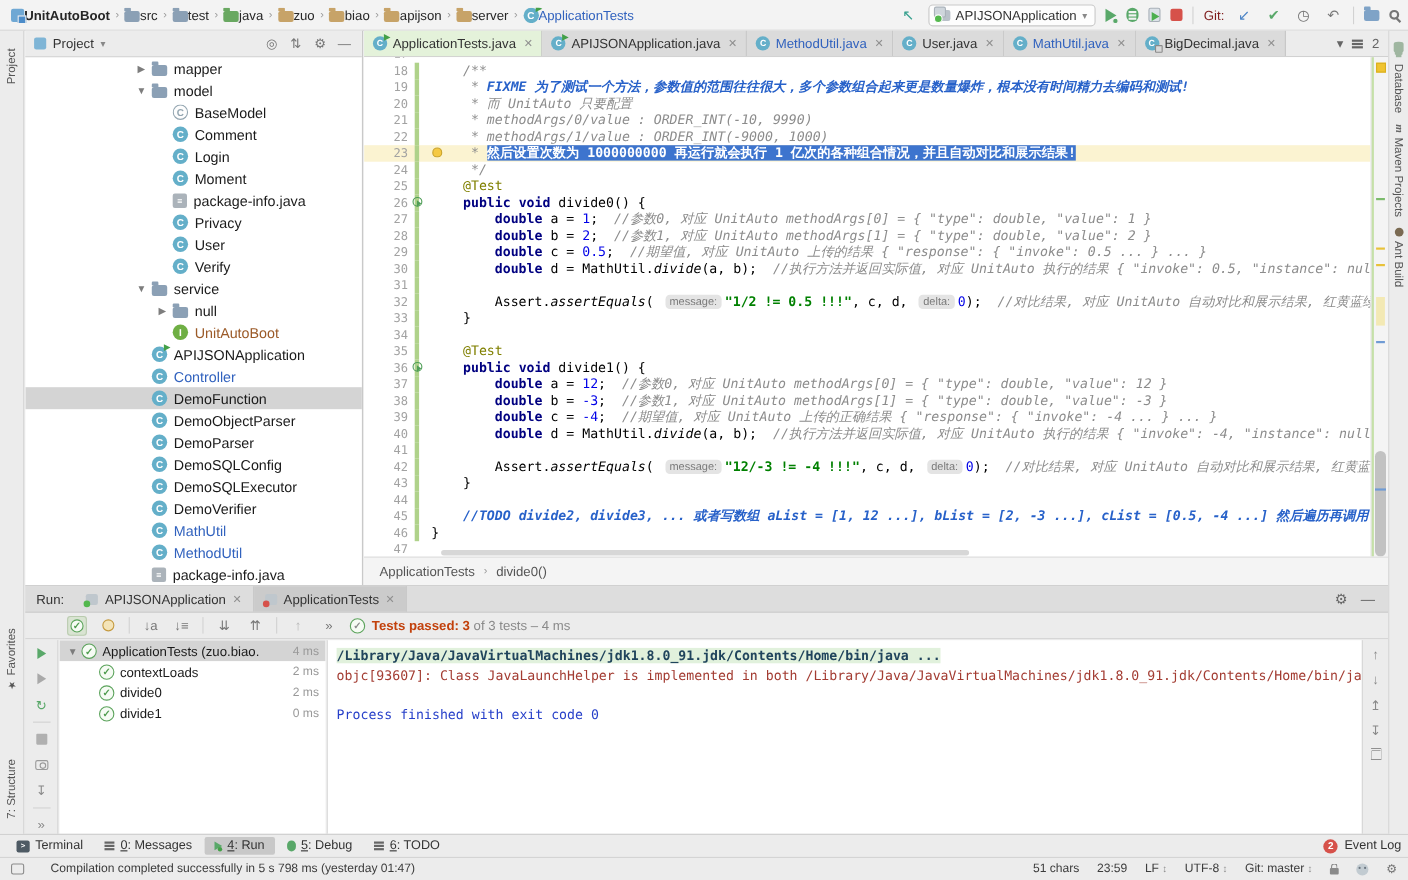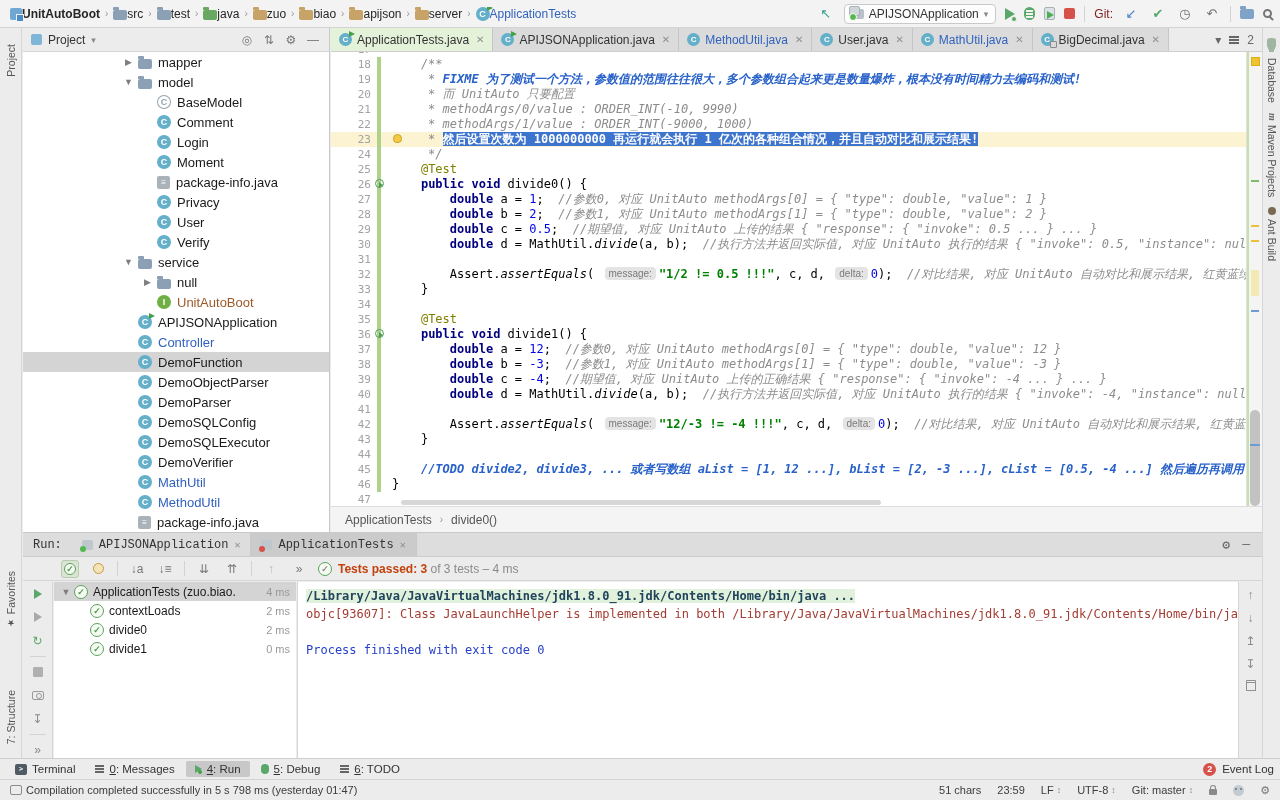--- a/index.html
+++ b/index.html
@@ -103,21 +103,21 @@
   .ss-edge { position:absolute; left:0; top:0; bottom:0; width:2px; background:#C5E0A8; }
   .ss-mark { position:absolute; left:4px; width:8px; height:2px; }
   .ss-thumb { position:absolute; left:3px; width:10px; background:#B9B9B9; border-radius:5px; opacity:.85; }
   .ss-sq { position:absolute; right:2px; top:5px; width:9px; height:9px; background:#F0C431; border:1px solid #D9AF1E; }
 
   .ecrumb { position:absolute; left:0; right:0; bottom:0; height:26px; background:#F4F4F4; border-top:1px solid #DDD; display:flex; align-items:center; gap:8px; padding:0 14px; font-size:12px; color:#555; }
   .ecrumb .sep { color:#999; font-size:10px; }
 
   
   .run-panel { position:absolute; left:23px; right:18px; top:532px; height:226px; background:#ECECEC; border-top:1px solid #C9C9C9; }
-  .run-tabs { height:24px; display:flex; align-items:stretch; background:#DDDDDD; border-bottom:1px solid #CCC;font-family:Liberation Mono, monospace; }
+  .run-tabs { height:24px; display:flex; align-items:stretch; background:#DDDDDD; border-bottom:1px solid #CCC; }
   .run-label { display:flex; align-items:center; padding:0 10px; font-size:12px; color:#333; }
   .rtab { display:flex; align-items:center; gap:6px; padding:0 10px; font-size:12px; color:#333; border-right:1px solid #C9C9C9; }
   .rtab.active { background:#CBCBCB; }
   .rtab .x { color:#8F8F8F; font-size:10px; }
   .rtic { width:11px; height:10px; background:#BFC7CD; border-radius:2px; position:relative; }
   .rtic.dot::after { content:""; position:absolute; left:-2px; bottom:-2px; width:6px; height:6px; background:#53B84D; border-radius:50%; }
   .rtic.test::after { content:""; position:absolute; left:-2px; bottom:-2px; width:6px; height:6px; background:#D6514A; border-radius:50%; }
   .run-tabs .right { margin-left:auto; display:flex; align-items:center; gap:12px; padding:0 12px; color:#666; font-size:13px; }
   .run-toolbar { height:24px; display:flex; align-items:center; gap:10px; padding:0 8px 0 38px; border-bottom:1px solid #D6D6D6; }
   .rt-ic { width:18px; height:18px; display:inline-flex; align-items:center; justify-content:center; font-size:12px; color:#777; border-radius:3px; }
@@ -153,21 +153,21 @@
   .bb-item { display:flex; align-items:center; gap:5px; padding:2px 9px; border-radius:2px; }
   .bb-item.active { background:#C8C8C8; }
   .bb-item u { text-decoration:underline; }
   .termic { width:12px; height:11px; background:#4E5A64; border-radius:2px; color:#fff; font:bold 7px/11px "DejaVu Sans Mono",monospace; text-align:center; }
   .hamb-sm { width:9px; height:1.5px; background:#666; box-shadow:0 -3px 0 #666, 0 3px 0 #666; }
   .tri-xs { width:0; height:0; border-left:7px solid #59A869; border-top:4px solid transparent; border-bottom:4px solid transparent; position:relative; }
   .tri-xs::after { content:""; position:absolute; left:-4px; top:1px; width:4px; height:4px; background:#43A047; border-radius:50%; }
   .bug-xs { width:8px; height:10px; background:#59A869; border-radius:4px; }
   .bb-right { margin-left:auto; display:flex; align-items:center; gap:6px; }
   .evbadge { width:13px; height:13px; border-radius:50%; background:#D6514A; color:#fff; font:bold 9px/13px "Liberation Sans",sans-serif; text-align:center; }
-  .statusbar { position:absolute; left:0; right:0; bottom:0; height:21px; background:#ECECEC; border-top:1px solid #D4D4D4; display:flex; align-items:center; padding:0 10px; gap:4px; font-size:11px; color:#3C3C3C; }
+  .statusbar { position:absolute; left:0; right:0; bottom:0; height:21px; background:#ECECEC; border-top:1px solid #D4D4D4; display:flex; align-items:center; padding:0 10px; gap:24px; font-size:11px; color:#3C3C3C; }
   .winic { width:12px; height:10px; border:1.2px solid #8A8A8A; border-radius:2px; }
   .sb-right { margin-left:auto; display:flex; align-items:center; gap:16px; }
   .sb-item { display:flex; align-items:center; gap:3px; }
   .sb-item .ud { color:#8A8A8A; font-size:9px; }
   .padlock { width:8px; height:6px; background:#8A8A8A; border-radius:1px; position:relative; margin-top:3px; }
   .padlock::before { content:""; position:absolute; left:1px; top:-4px; width:4px; height:4px; border:1.5px solid #8A8A8A; border-bottom:none; border-radius:3px 3px 0 0; }
   .face { width:11px; height:11px; border-radius:50%; background:#C2CBD1; position:relative; }
   .face::before { content:""; position:absolute; left:2px; top:3px; width:2px; height:2px; background:#6B7680; border-radius:50%; box-shadow:5px 0 0 #6B7680; }
 </style>
 </head>

